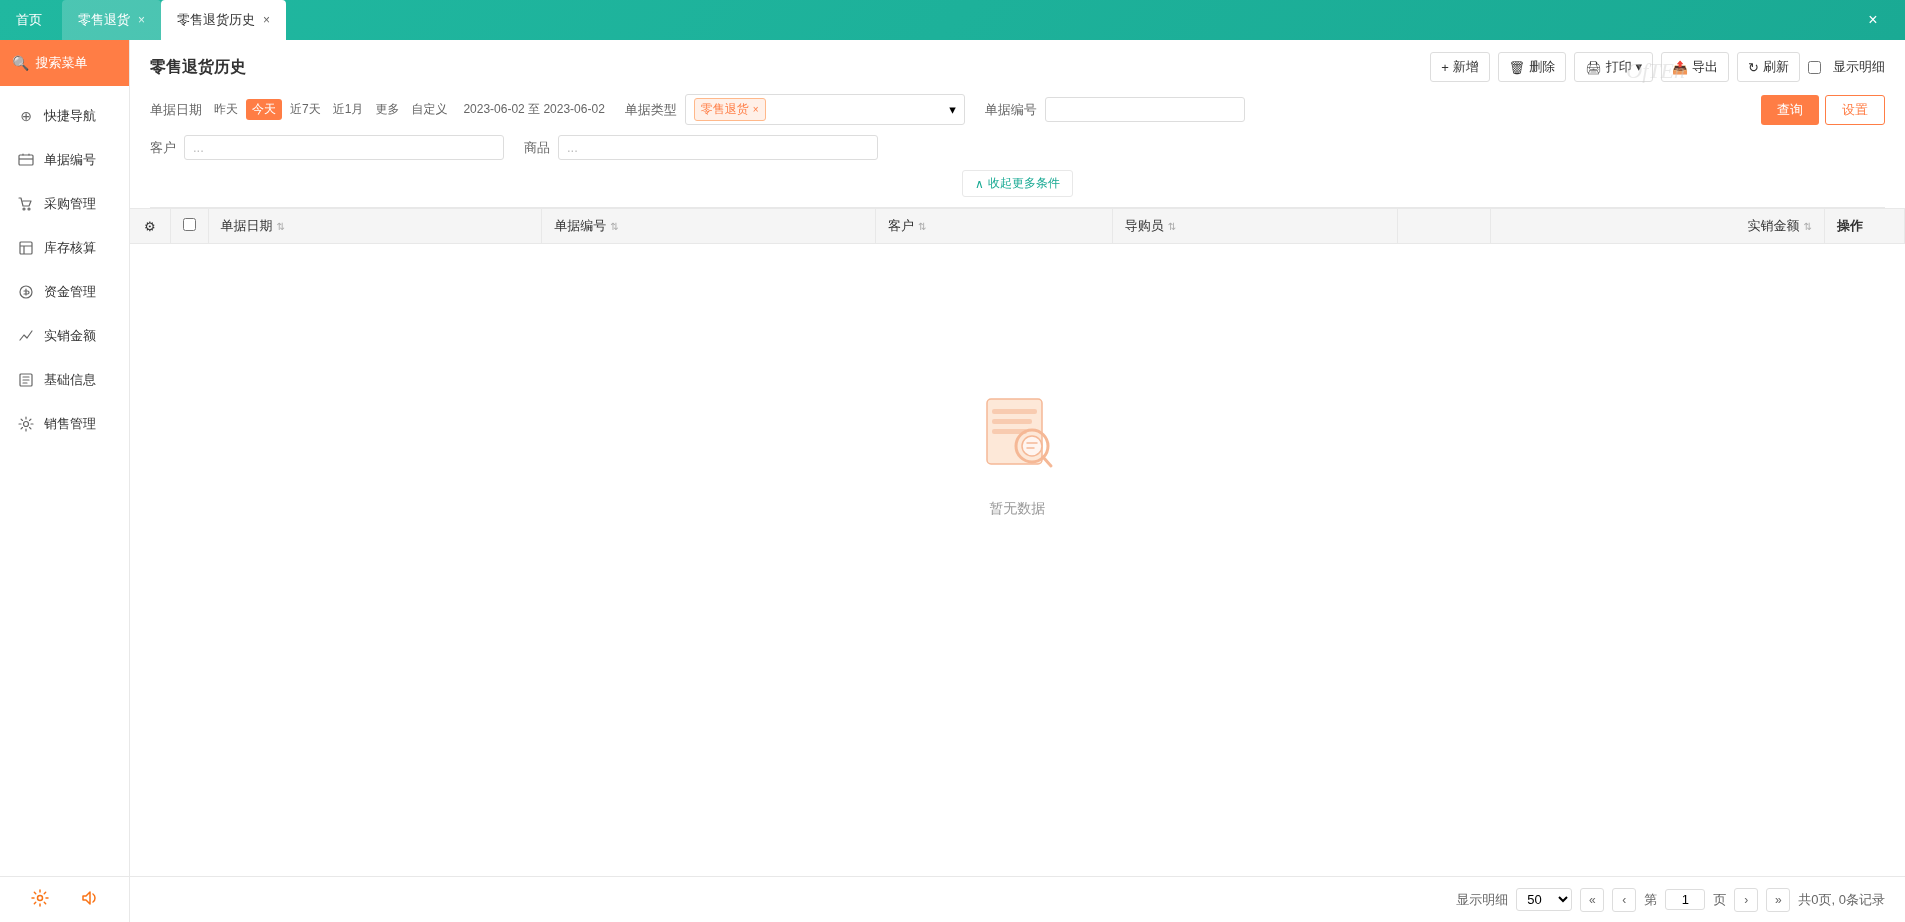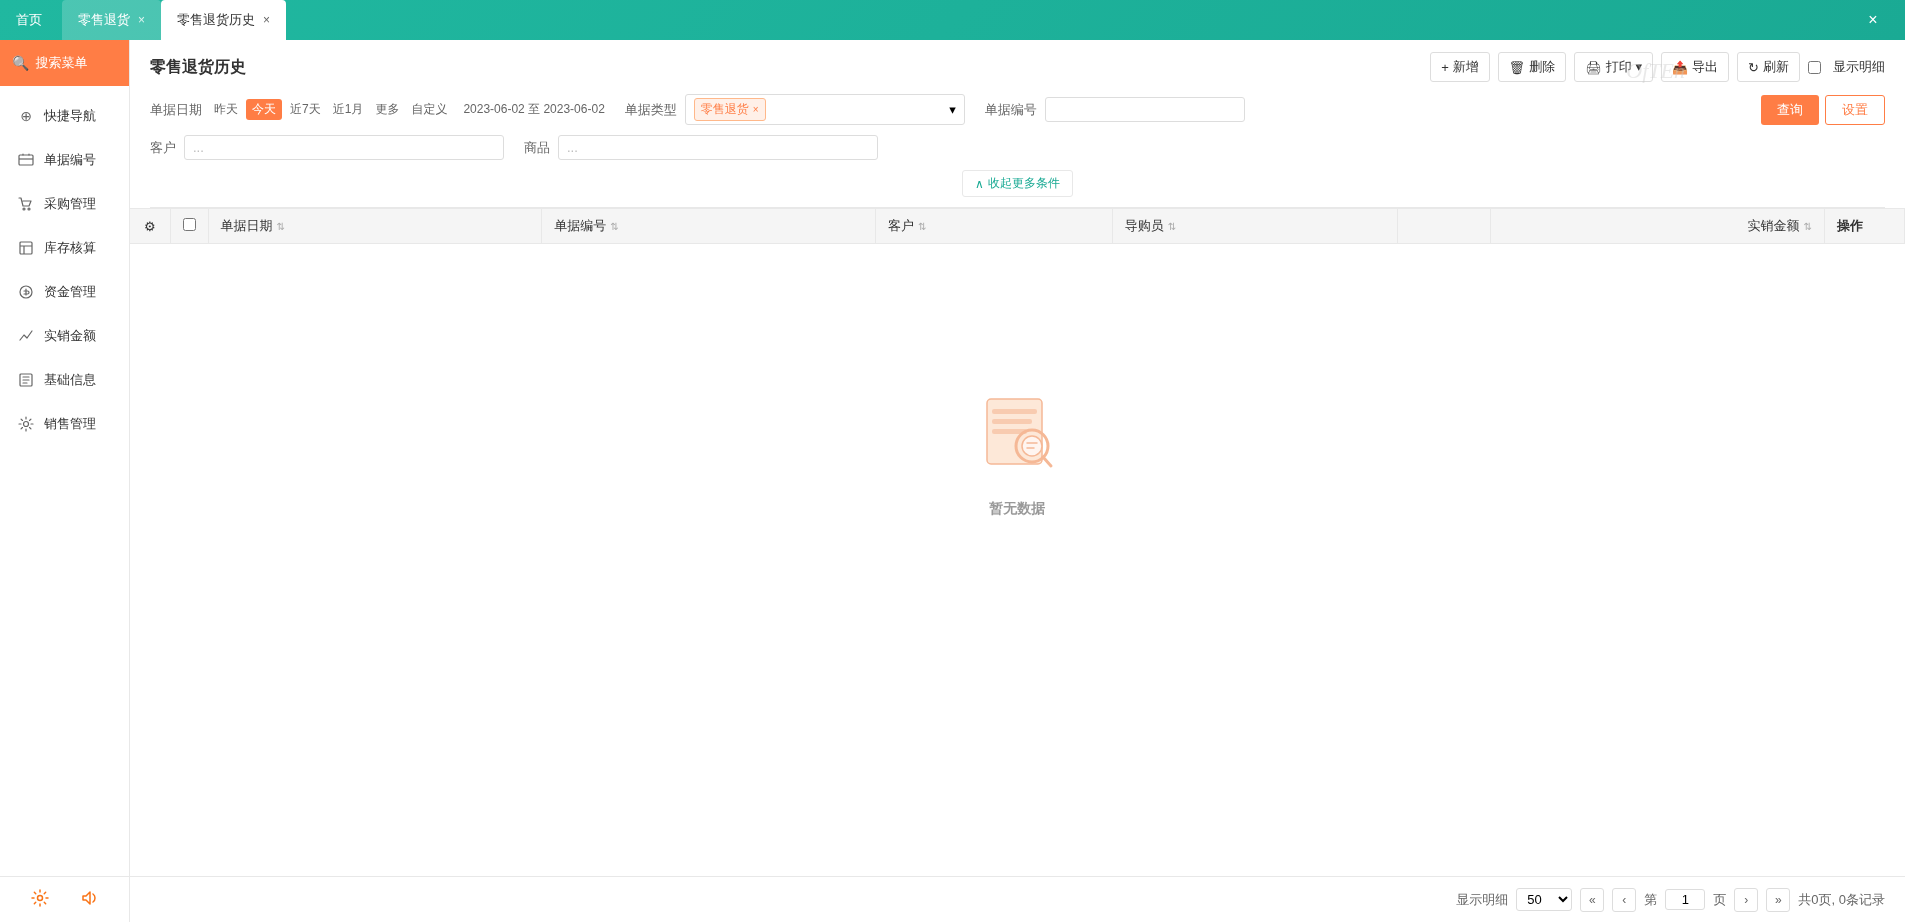--- a/index.html
+++ b/index.html
@@ -356,21 +356,20 @@
       text-align: center;
     }
 
     
     .empty-state {
       display: flex;
       flex-direction: column;
       align-items: center;
       justify-content: center;
       padding: 80px 0;
-      font-weight: bold;
     }
     .empty-icon {
       width: 100px;
       height: 100px;
       margin-bottom: 16px;
     }
     .empty-text {
       color: #999;
       font-size: 14px;
     }

